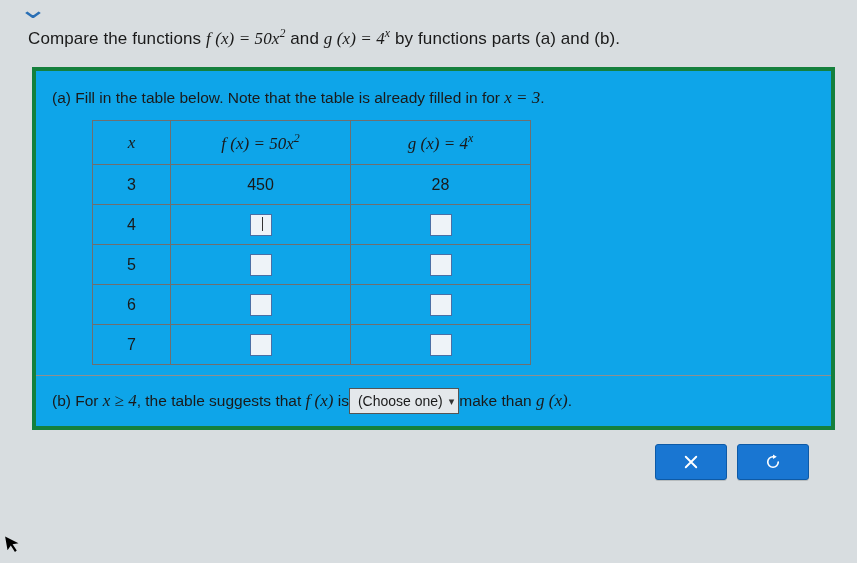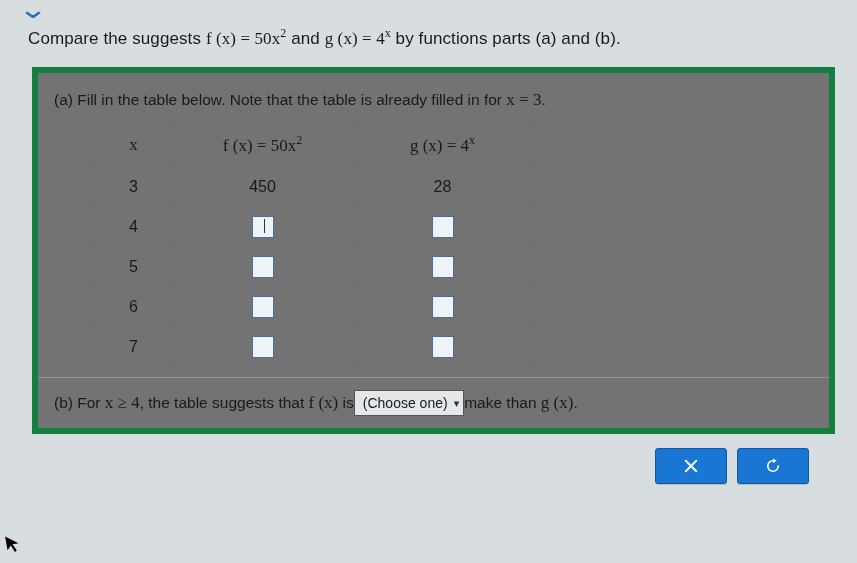--- a/index.html
+++ b/index.html
@@ -24,22 +24,22 @@
     font-size: 26px;
     color: #2a6fb5;
     transform: scaleX(1.4);
   }
   .prompt {
     font-size: 17px;
     margin: 14px 0 18px 0;
     letter-spacing: 0.1px;
   }
   .card {
-    border: 6px solid #15803d;
-    background: #737373;
+    border: 4px solid #15803d;
+    background: #0ea5e9;
     padding: 14px 16px 12px 16px;
     margin: 0 4px;
   }
   .part-a-text {
     font-size: 15.5px;
     line-height: 1.5;
     margin-bottom: 10px;
   }
   table.func {
     border-collapse: collapse;
@@ -121,30 +121,30 @@
   .btn svg { width: 18px; height: 18px; }
   .cursor-arrow {
     position: absolute;
     left: 6px;
     bottom: 4px;
     font-size: 20px;
     color: #000;
     transform: rotate(-10deg);
   }
   sup { font-size: 0.7em; }
-  .fx-math { font-family: 'Times New Roman', serif; font-size: 17px;}
+  .fx-math { font-style: italic; font-family: 'Times New Roman', serif; font-size: 17px;}
 </style>
 </head>
 <body>
 
 <div class="content">
   <div class="chevron">⌄</div>
 
   <div class="prompt">
-    <span>Compare the suggests </span>
+    <span>Compare the functions </span>
     <span class="fx-math">f (x) = 50x<sup>2</sup></span>
     <span> and </span>
     <span class="fx-math">g (x) = 4<sup>x</sup></span>
     <span> by functions parts (a) and (b).</span>
   </div>
 
   <div class="card">
 
     <div class="part-a-text">
       <span>(a) Fill in the table below. Note that the table is already filled in for </span>

